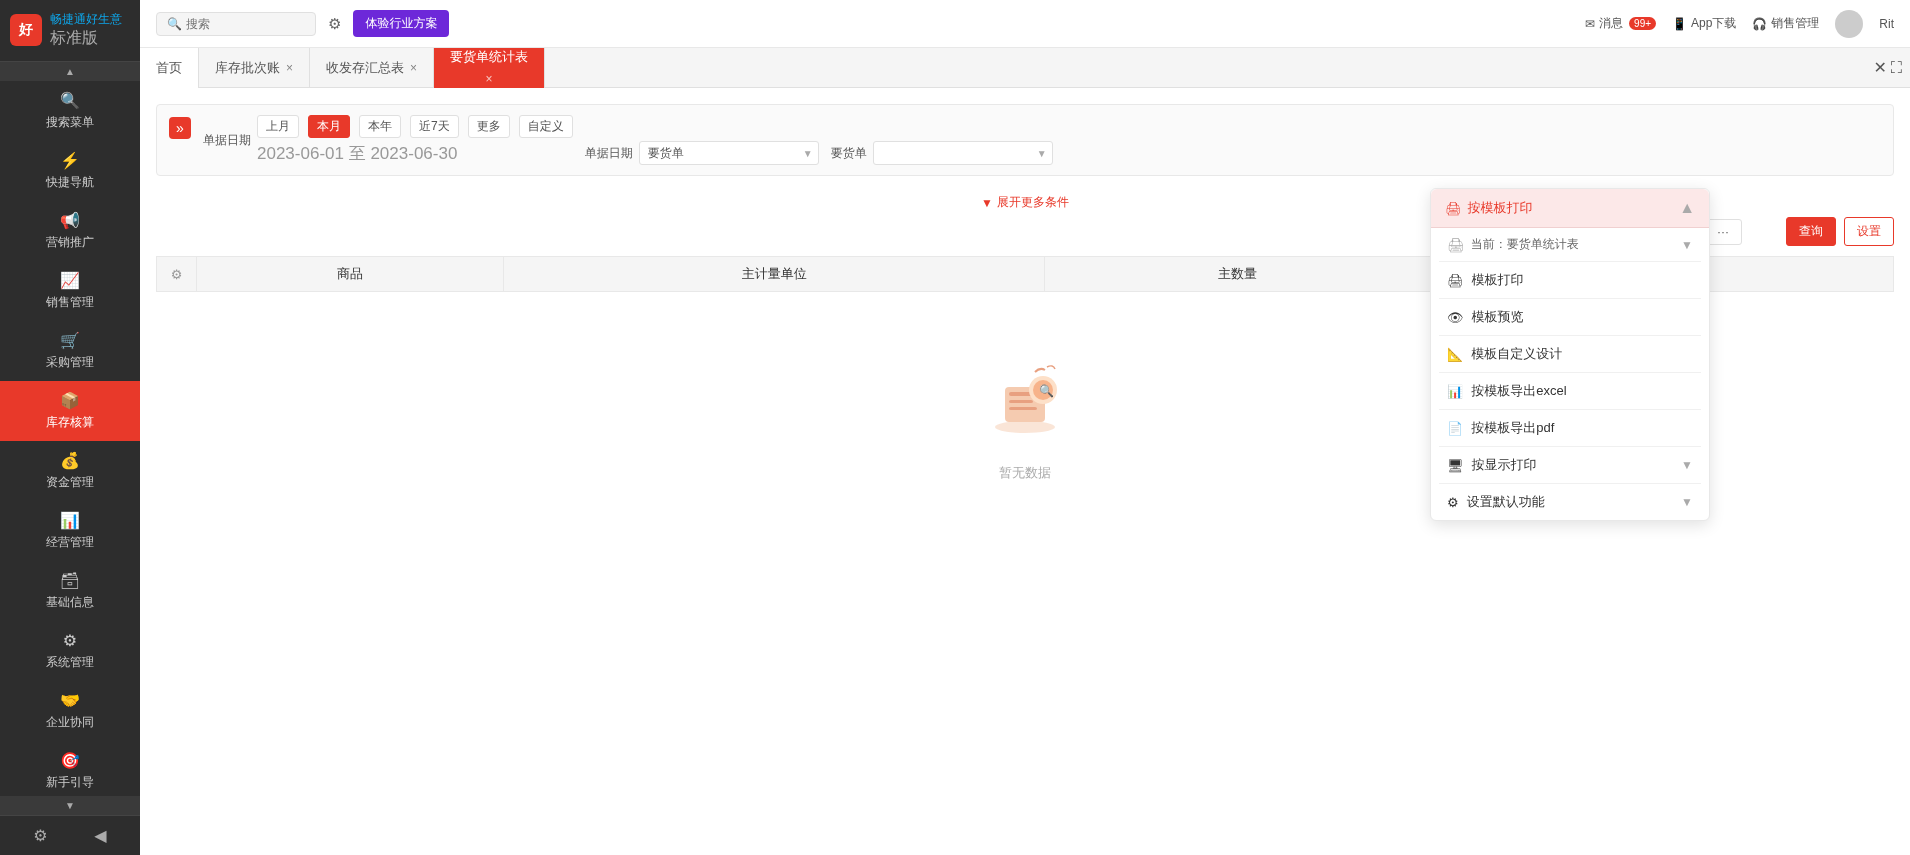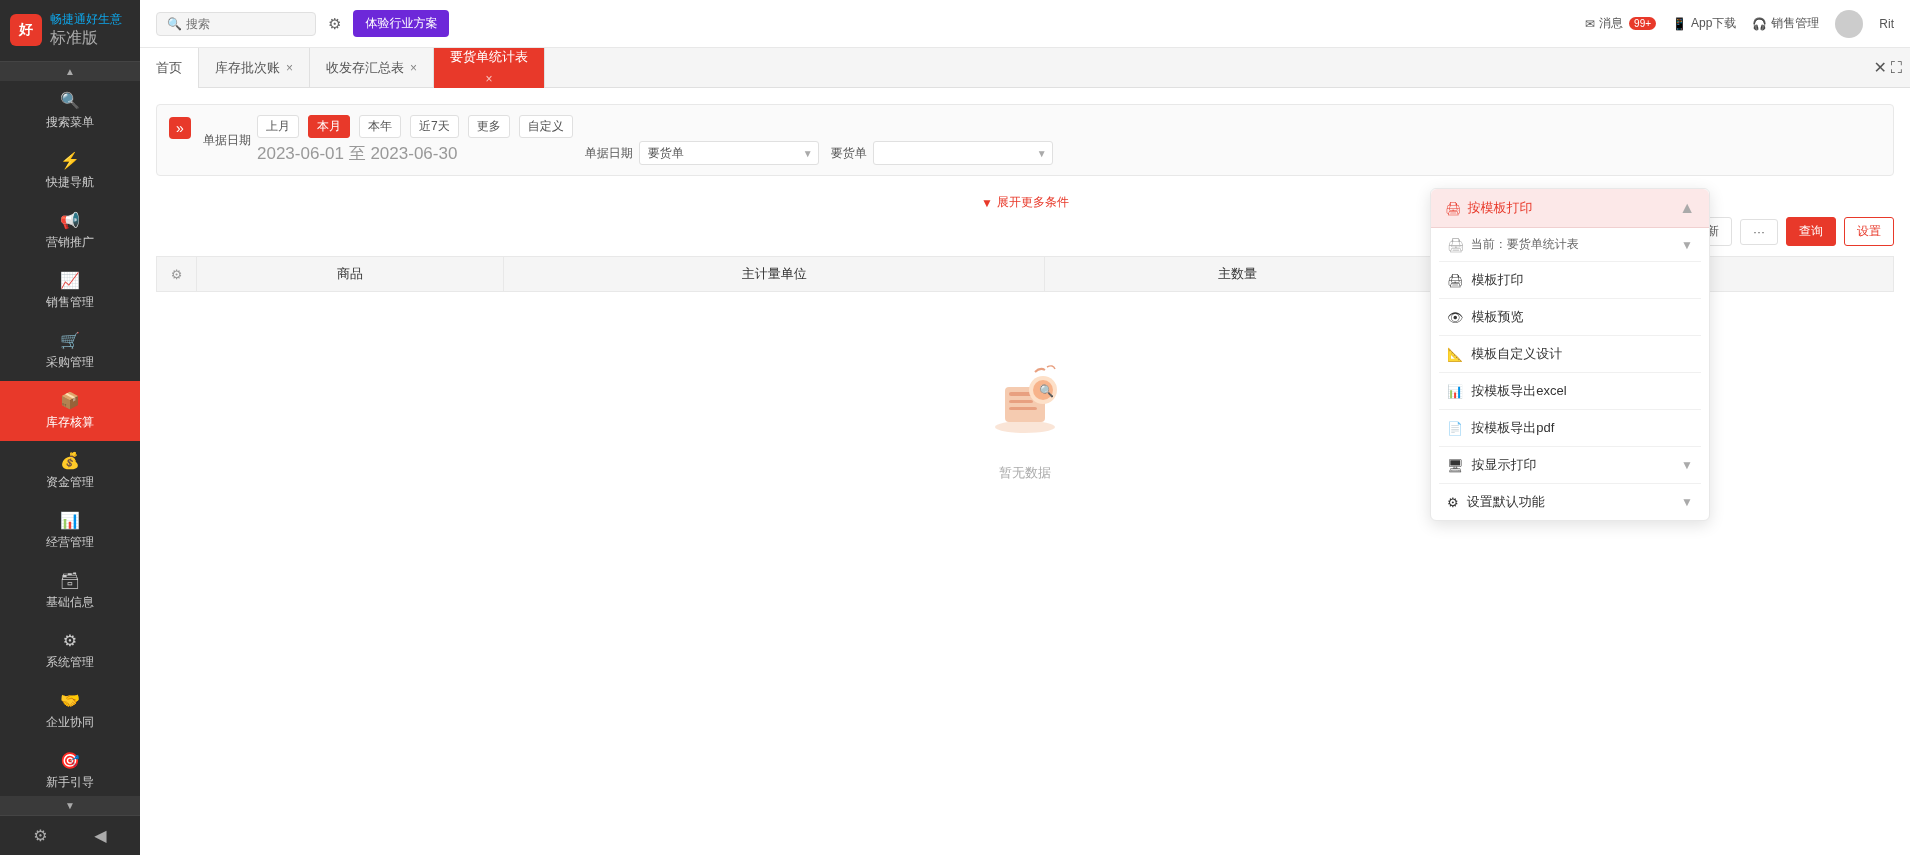--- a/index.html
+++ b/index.html
@@ -309,20 +309,21 @@
       border: 1px solid #e0e0e0;
       border-radius: 3px;
       background: #fff;
       cursor: pointer;
       color: #555;
     }
     .action-btn.primary {
       background: #e8392a;
       color: white;
       border-color: #e8392a;
+      margin-left: 36px;
     }
     .action-btn.settings-btn {
       border-color: #e8392a;
       color: #e8392a;
     }
     .action-btn-print {
       display: flex;
       align-items: center;
       gap: 4px;
       padding: 5px 12px;

